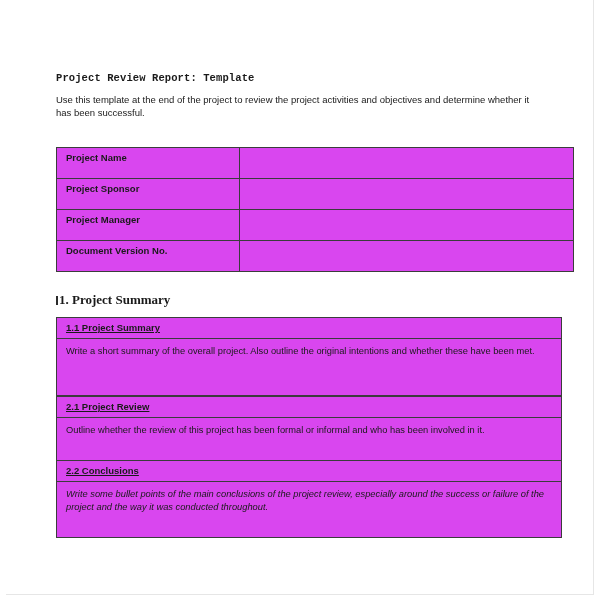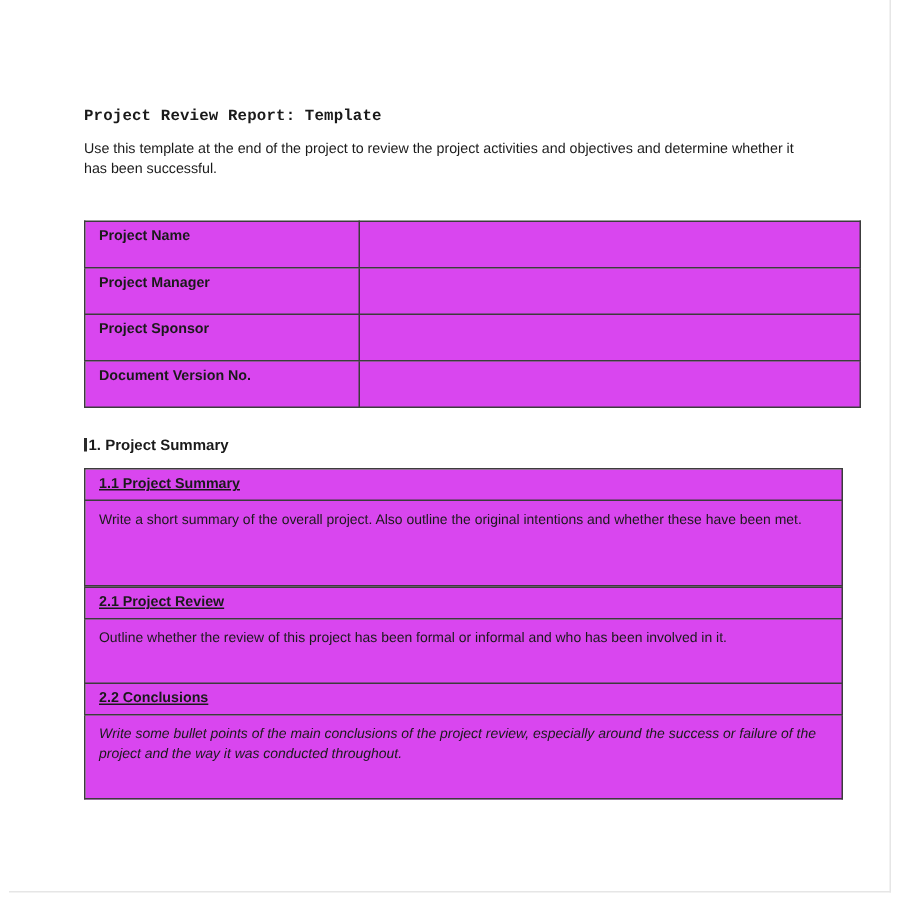--- a/index.html
+++ b/index.html
@@ -74,25 +74,26 @@
     font-weight: bold;
     color: #1a1a1a;
     padding: 4px 0 4px 9px !important;
     white-space: nowrap;
   }
   .info-value {
     width: 333px;
   }
 
   .section-heading {
-    font-size: 10px;
+    font-size: 13px;
     font-weight: bold;
     color: #1a1a1a;
     margin: 20px 0 9px 6px;
     position: relative;
+    font-family: Liberation Serif, serif;
   }
   .heading-artifact {
     display: inline-block;
     width: 2px;
     height: 9px;
     background: #2b2b2b;
     vertical-align: -1px;
     margin-right: 1px;
   }
 
@@ -125,25 +126,25 @@
 
     <p class="doc-intro">Use this template at the end of the project to review the project activities and objectives and determine whether it has been successful.</p>
 
     <table class="doc-table info-table">
       <tbody>
         <tr>
           <td class="info-label">Project Name</td>
           <td class="info-value"></td>
         </tr>
         <tr>
-          <td class="info-label">Project Manager</td>
+          <td class="info-label">Project Sponsor</td>
           <td class="info-value"></td>
         </tr>
         <tr>
-          <td class="info-label">Project Sponsor</td>
+          <td class="info-label">Project Manager</td>
           <td class="info-value"></td>
         </tr>
         <tr>
           <td class="info-label">Document Version No.</td>
           <td class="info-value"></td>
         </tr>
       </tbody>
     </table>
 
     <div class="section-heading"><span class="heading-artifact"></span><span>1. Project Summary</span></div>

